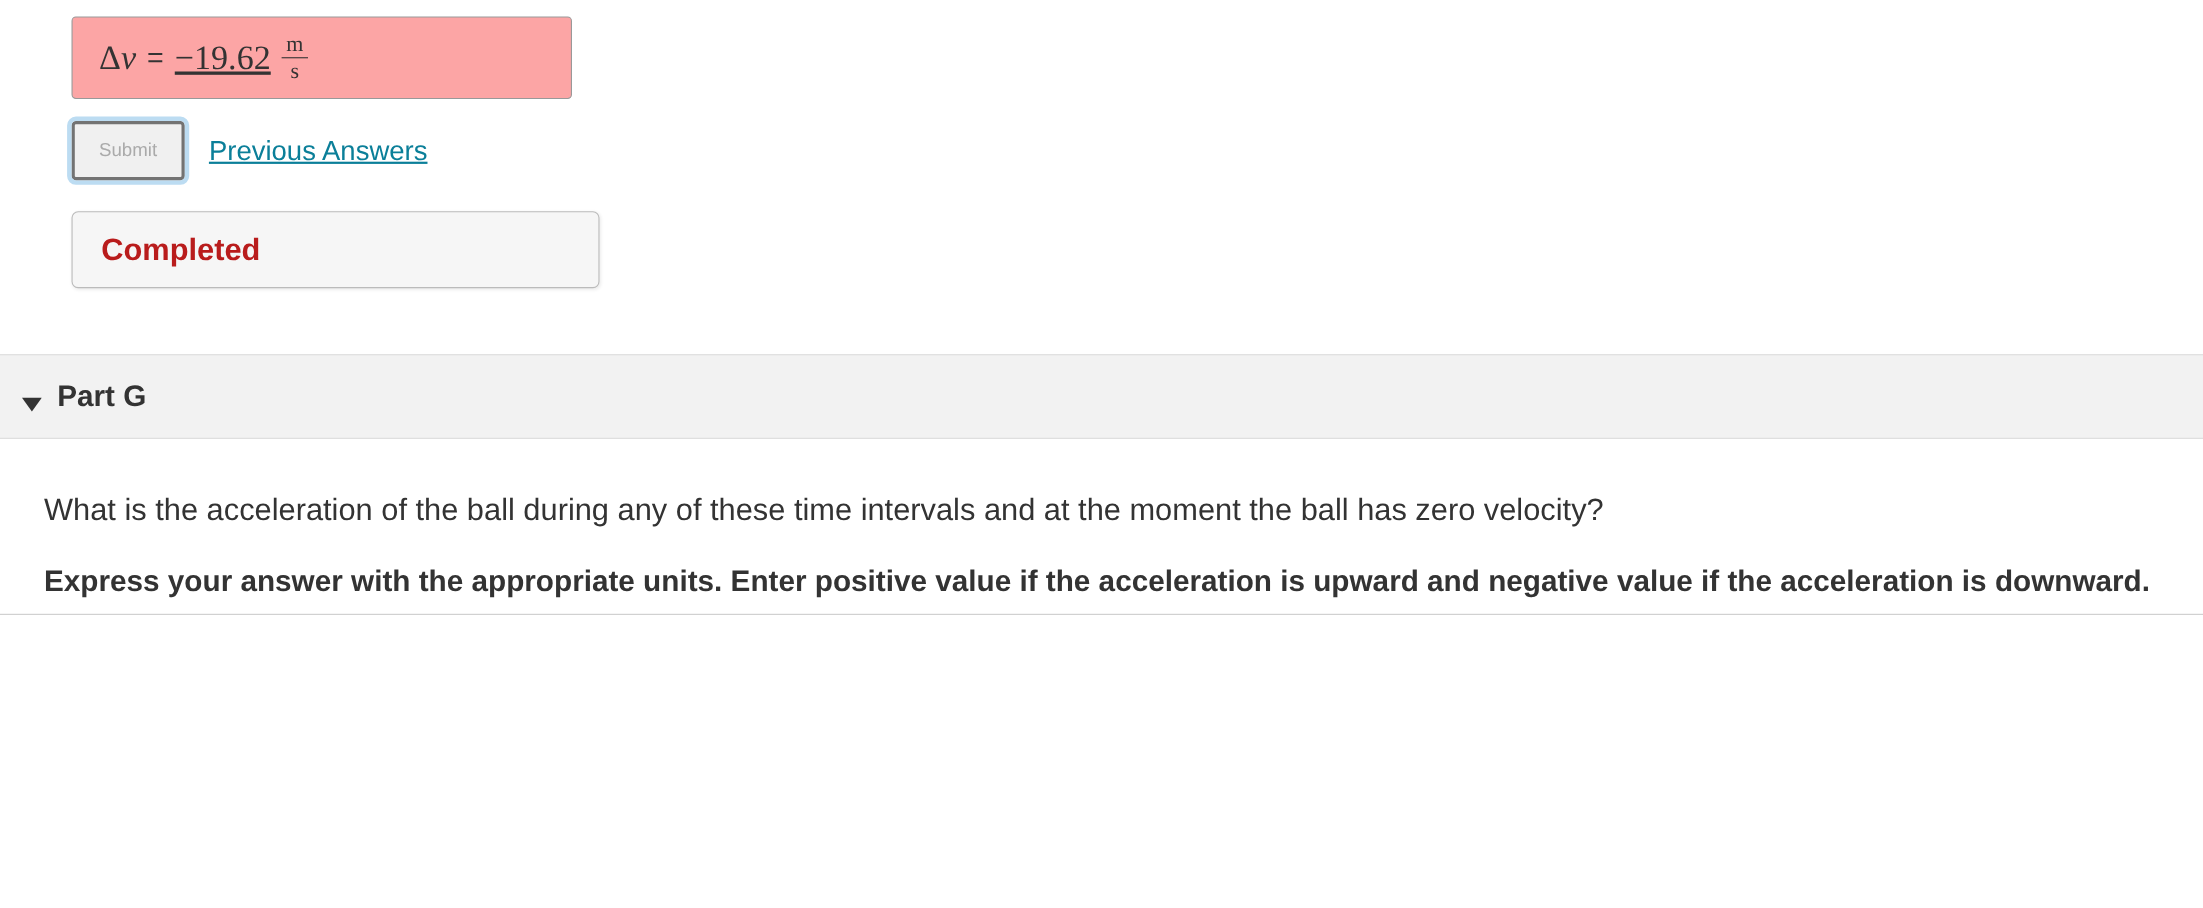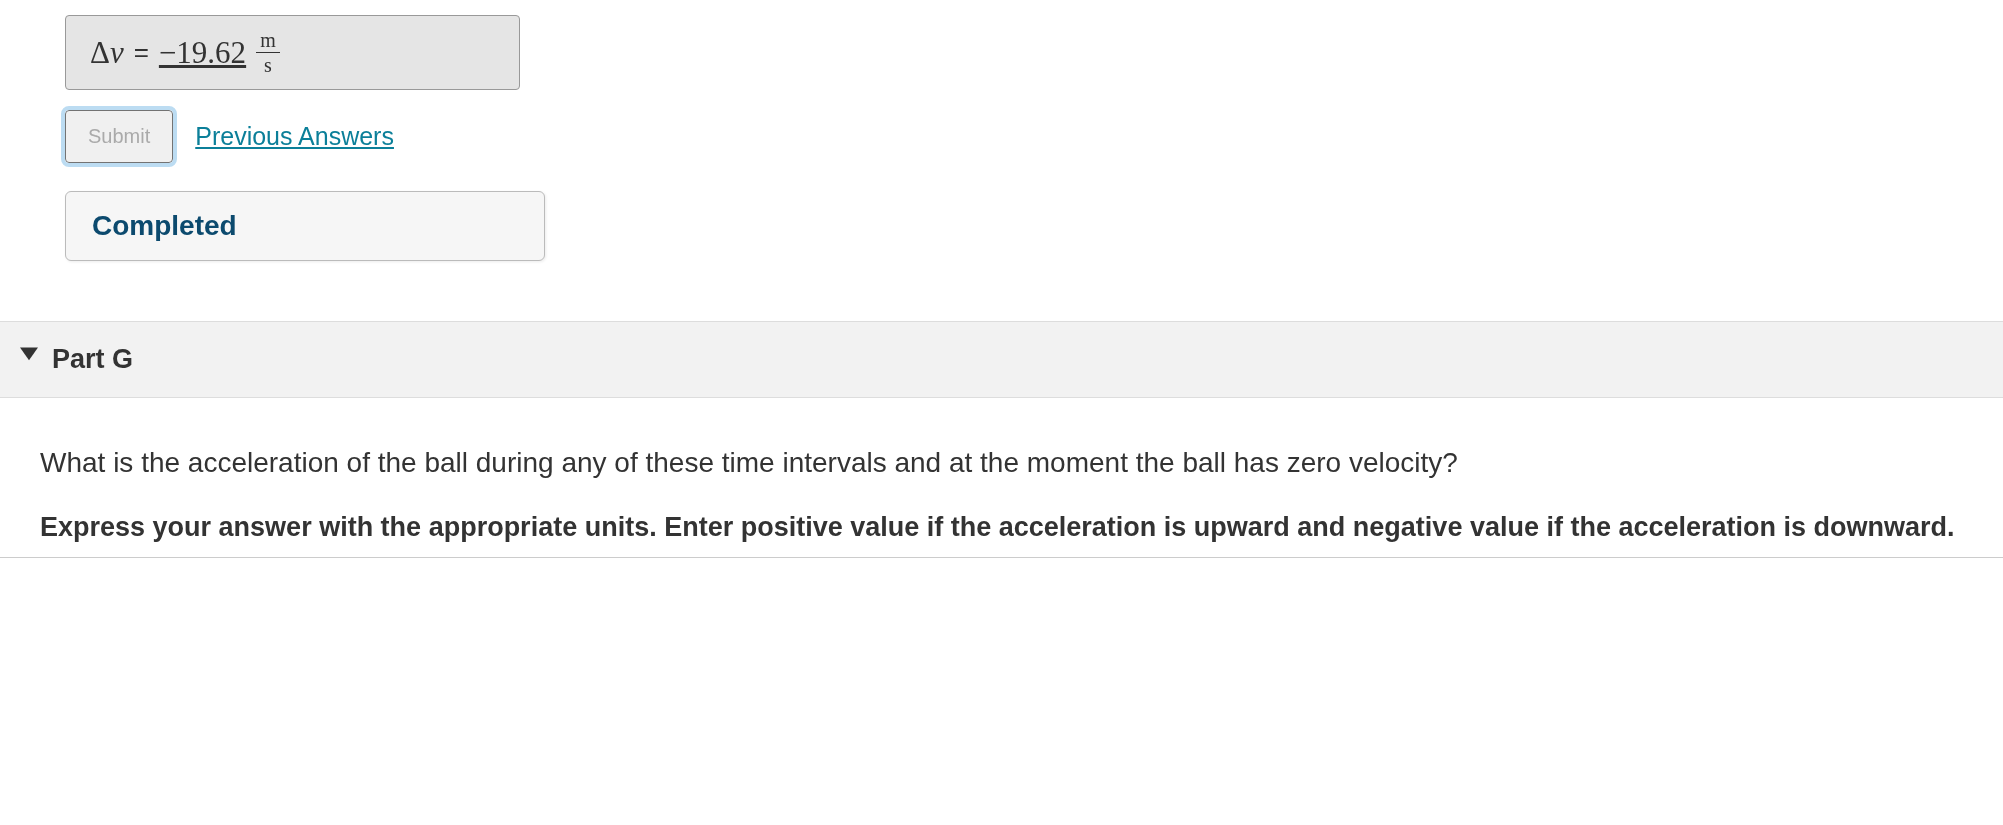--- a/index.html
+++ b/index.html
@@ -14,21 +14,21 @@
     }
     .content-area {
       padding-left: 65px;
     }
     .answer-box {
       border: 1px solid #999;
       border-radius: 4px;
       padding: 14px 24px;
       display: inline-block;
       min-width: 455px;
-      background: #e5e5e5;
+      background: #fca5a5;
     }
     .answer-expr {
       font-size: 31px;
       color: #333;
       display: flex;
       align-items: center;
       gap: 10px;
     }
     .delta-v {
       font-family: Georgia, serif;
@@ -63,25 +63,25 @@
     .fraction .den {
       padding: 2px 4px 0 4px;
     }
     .button-row {
       margin-top: 20px;
       display: flex;
       align-items: center;
       gap: 22px;
     }
     .submit-btn {
-      border: 1px solid #737373;
+      border: 3px solid #737373;
       outline: 4px solid #bcdcf2;
       background: #f0f0f0;
       color: #aaa;
-      font-size: 20px;
+      font-size: 17px;
       padding: 14px 22px;
       border-radius: 4px;
       cursor: default;
     }
     .prev-answers {
       color: #0b7f99;
       font-size: 25px;
       font-weight: normal;
       text-decoration: underline;
       cursor: pointer;
@@ -91,30 +91,30 @@
       border: 1px solid #bbb;
       border-radius: 6px;
       background: #f6f6f6;
       padding: 18px 26px;
       width: 480px;
       box-shadow: 1px 1px 3px rgba(0,0,0,0.08);
     }
     .completed-box span {
       font-size: 28px;
       font-weight: bold;
-      color: #0c4a6e;
+      color: #b91c1c;
     }
     .part-header {
       margin-top: 60px;
       background: #f2f2f2;
       border-top: 1px solid #ddd;
       border-bottom: 1px solid #ddd;
       padding: 22px 0 22px 20px;
       display: flex;
-      align-items: flex-start;
+      align-items: flex-end;
       gap: 14px;
     }
     .collapse-icon svg {
       width: 18px;
       height: 18px;
       display: block;
     }
     .part-title {
       font-size: 27px;
       font-weight: bold;

